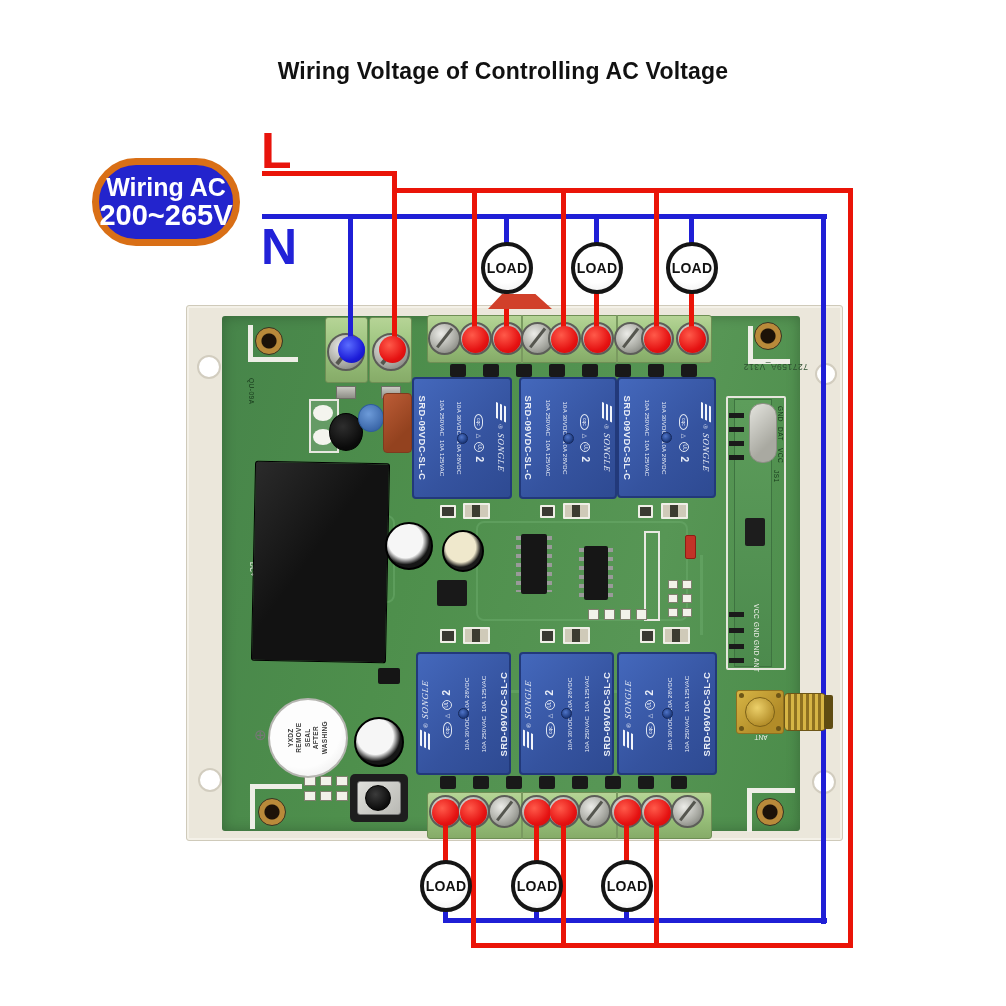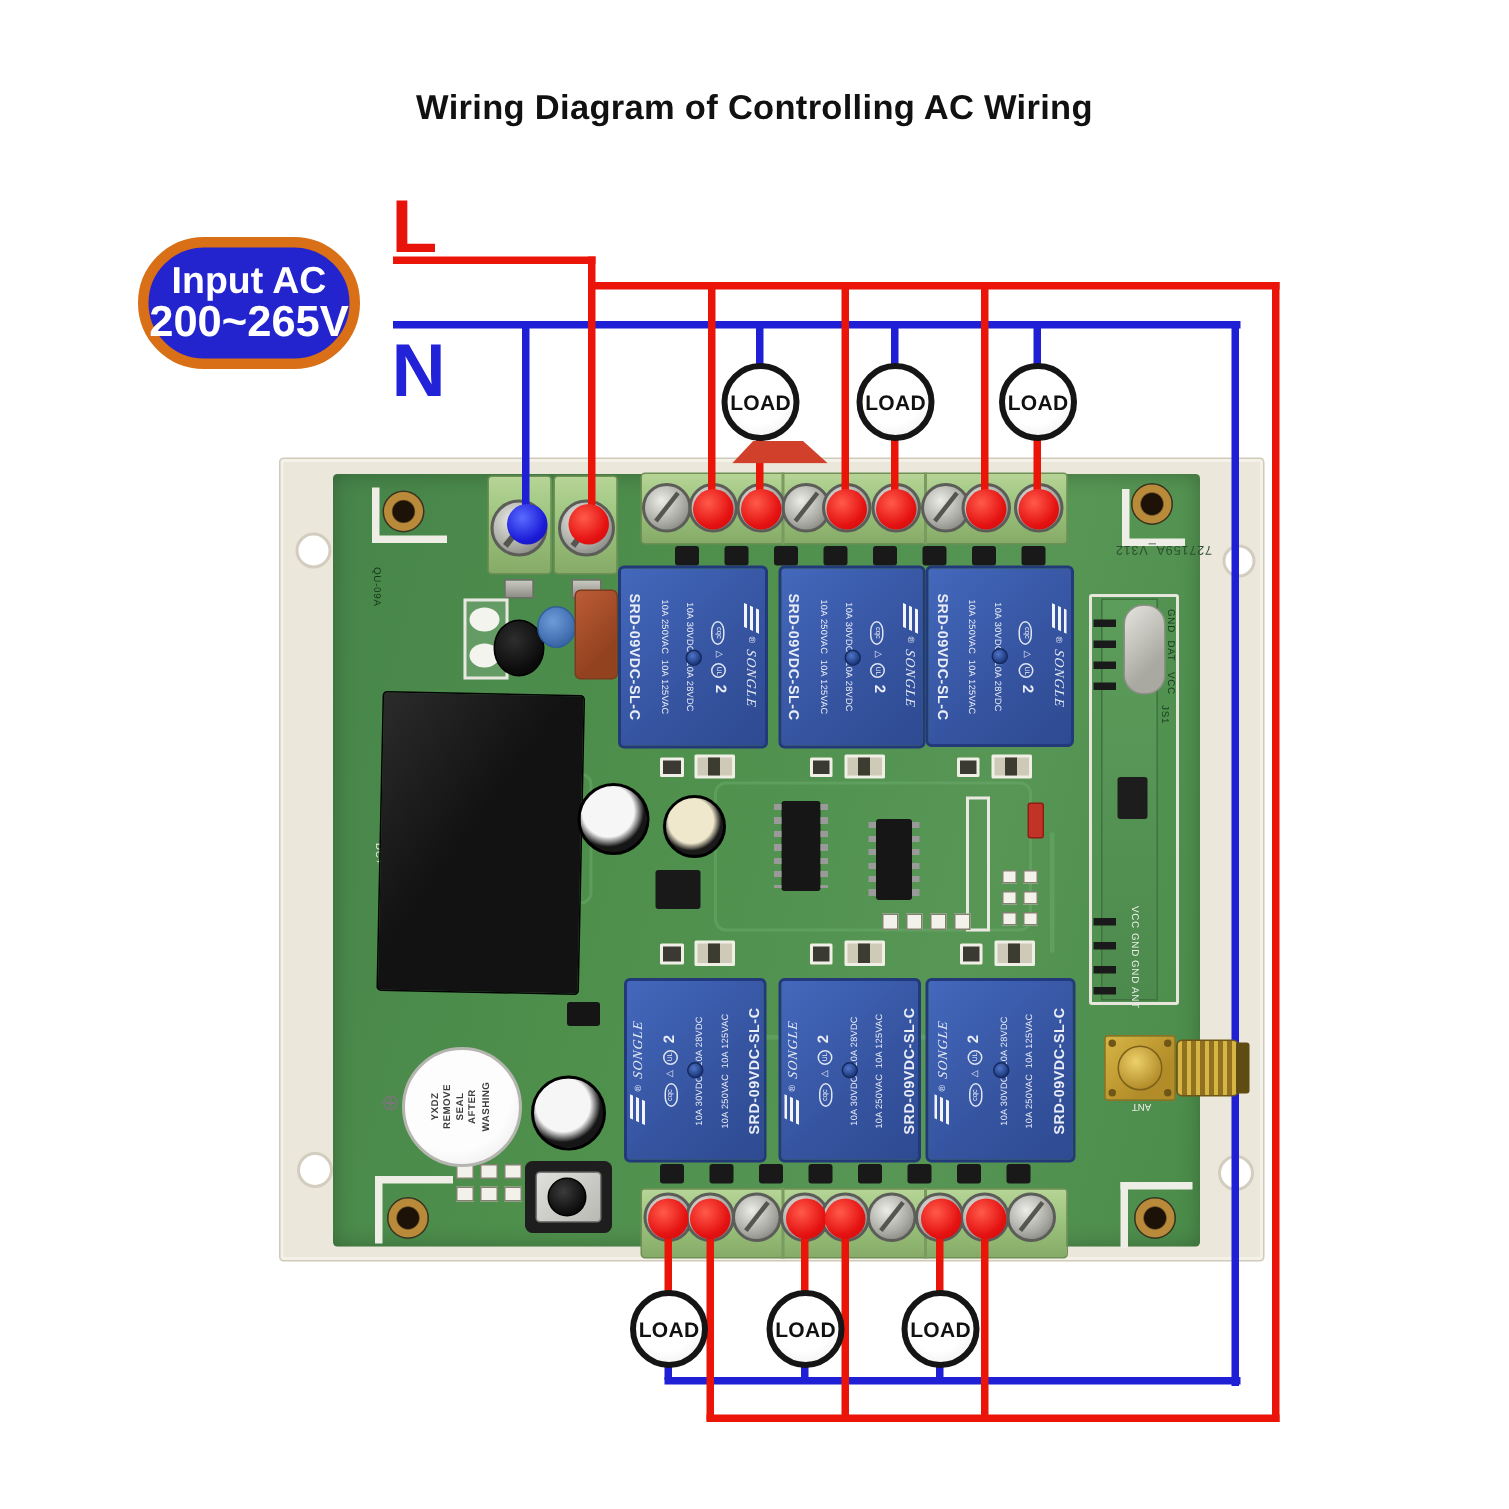--- a/index.html
+++ b/index.html
@@ -112,24 +112,24 @@
              background:repeating-linear-gradient(90deg,#d7b545 0 3px,#8f7120 3px 6px);border:1px solid #6d5617;}
   .smaend{position:absolute;left:824px;top:695px;width:9px;height:34px;background:#5f4c12;border-radius:2px;z-index:7;}
 
   .comp{position:absolute;}
 </style>
 </head>
 <body>
 
 <div id="canvas">
 
-  <div class="title">Wiring Diagram of Controlling AC Wiring</div>
+  <div class="title">Wiring Voltage of Controlling AC Voltage</div>
 
   <div class="pill">
-    <div class="l1">Input AC</div>
+    <div class="l1">Wiring AC</div>
     <div class="l2">200~265V</div>
   </div>
   <div class="letterL">L</div>
   <div class="letterN">N</div>
 
   <div class="plate"></div>
   <div class="phole" style="left:197px;top:355px;width:24px;height:24px"></div>
   <div class="phole" style="left:198px;top:768px;width:24px;height:24px"></div>
   <div class="phole" style="left:815px;top:363px;width:22px;height:22px"></div>
   <div class="phole" style="left:812px;top:770px;width:24px;height:24px"></div>

